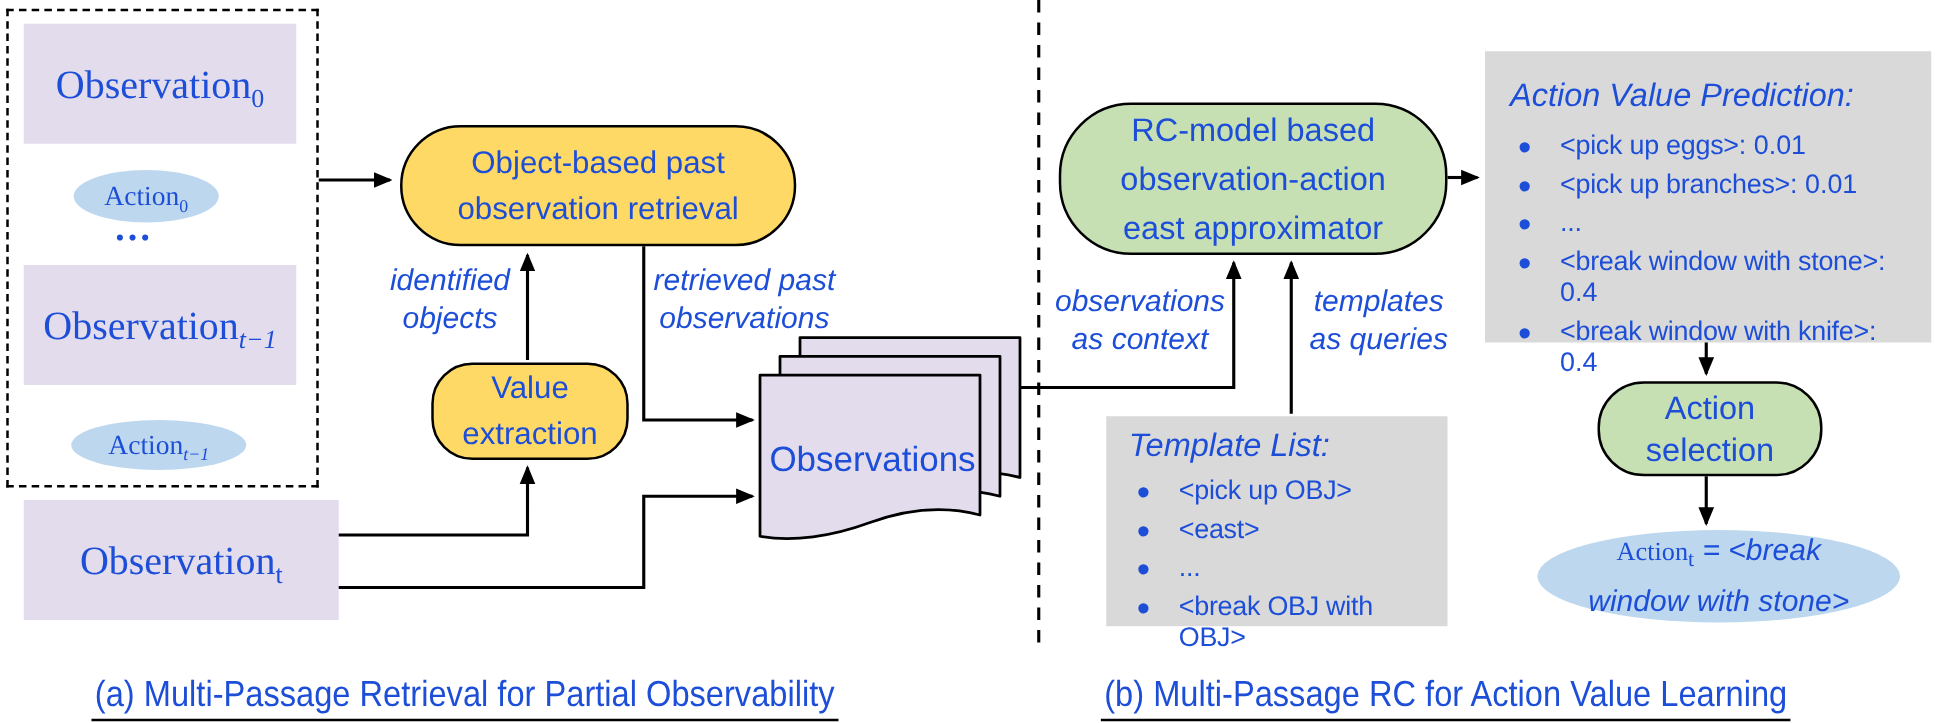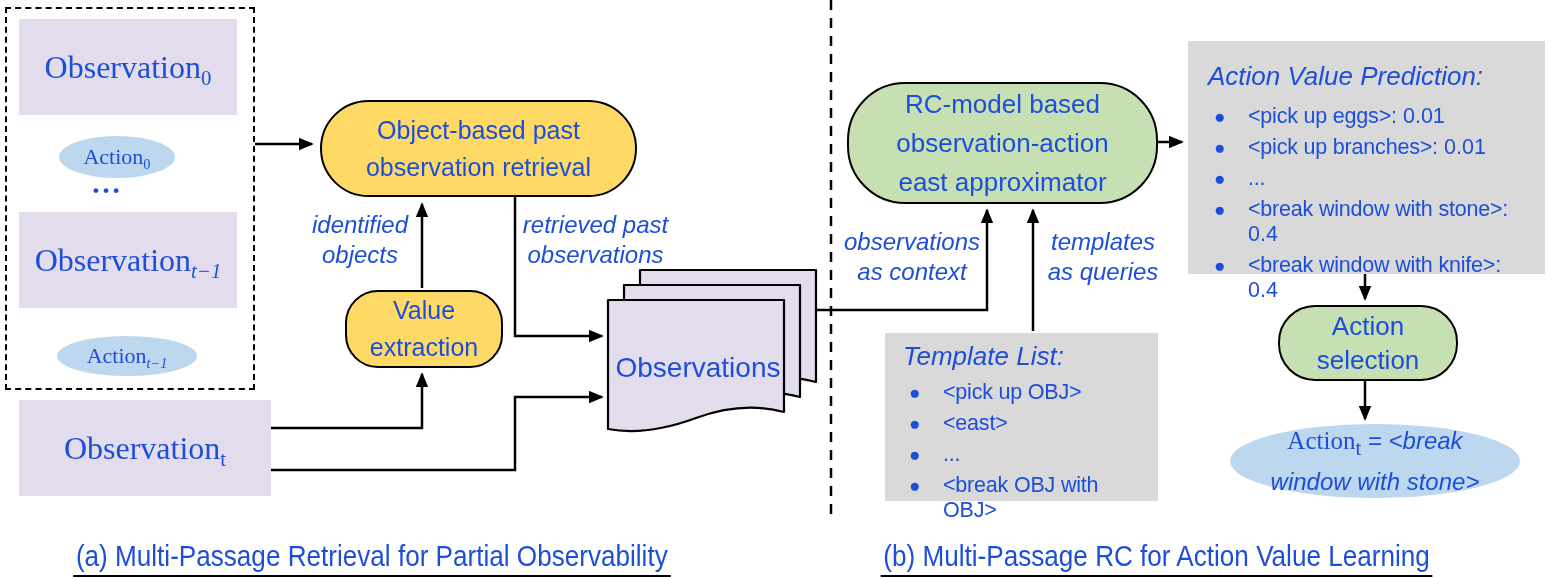--- a/index.html
+++ b/index.html
@@ -32,21 +32,21 @@
 
   .stack-label{font-size:28px;text-align:center;}
 
   .gbox-title{font-style:italic;font-size:26px;margin:0 0 8px 0;}
   .bullet-row{display:flex;align-items:baseline;margin-bottom:6px;}
   .bullet-dot{width:34px;text-align:left;font-size:19px;flex:0 0 auto;padding-left:6px;}
   .bullet-text{font-size:21.5px;letter-spacing:-0.2px;}
   .bullet-value{font-style:normal;font-size:21.5px;}
 
   .final-ellipse-text{font-size:24px;line-height:33px;text-align:center;width:245px;}
-  .final-ellipse-text .serifpart{font-family:"Liberation Serif",serif;font-size:25px;}
+  .final-ellipse-text .serifpart{font-family:"Liberation Serif",serif;font-size:21px;}
   .final-ellipse-text .ital{font-style:italic;}
 
   .caption-wrap{display:flex;justify-content:flex-start;font-size:29px;}
   .caption-inner{display:inline-block;transform:scaleX(0.9);transform-origin:center;
                  border-bottom:2px solid #000;padding:0 3px 2px 3px;white-space:nowrap;}
 </style>
 </head>
 <body>
 
 <div id="canvas">

